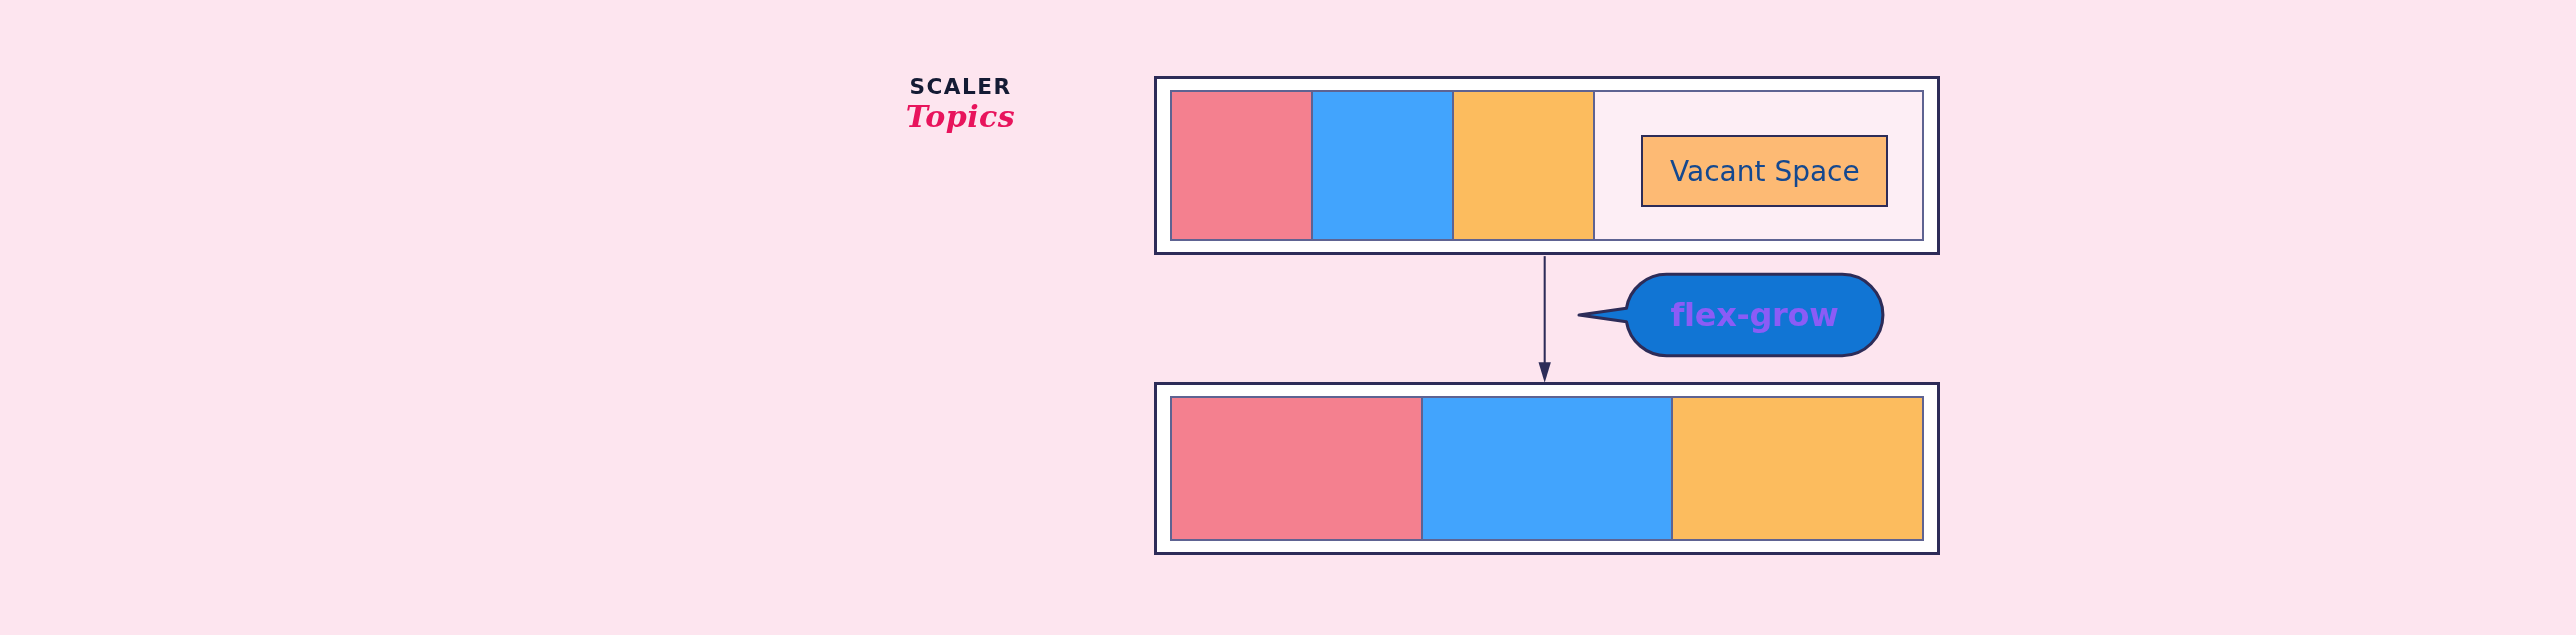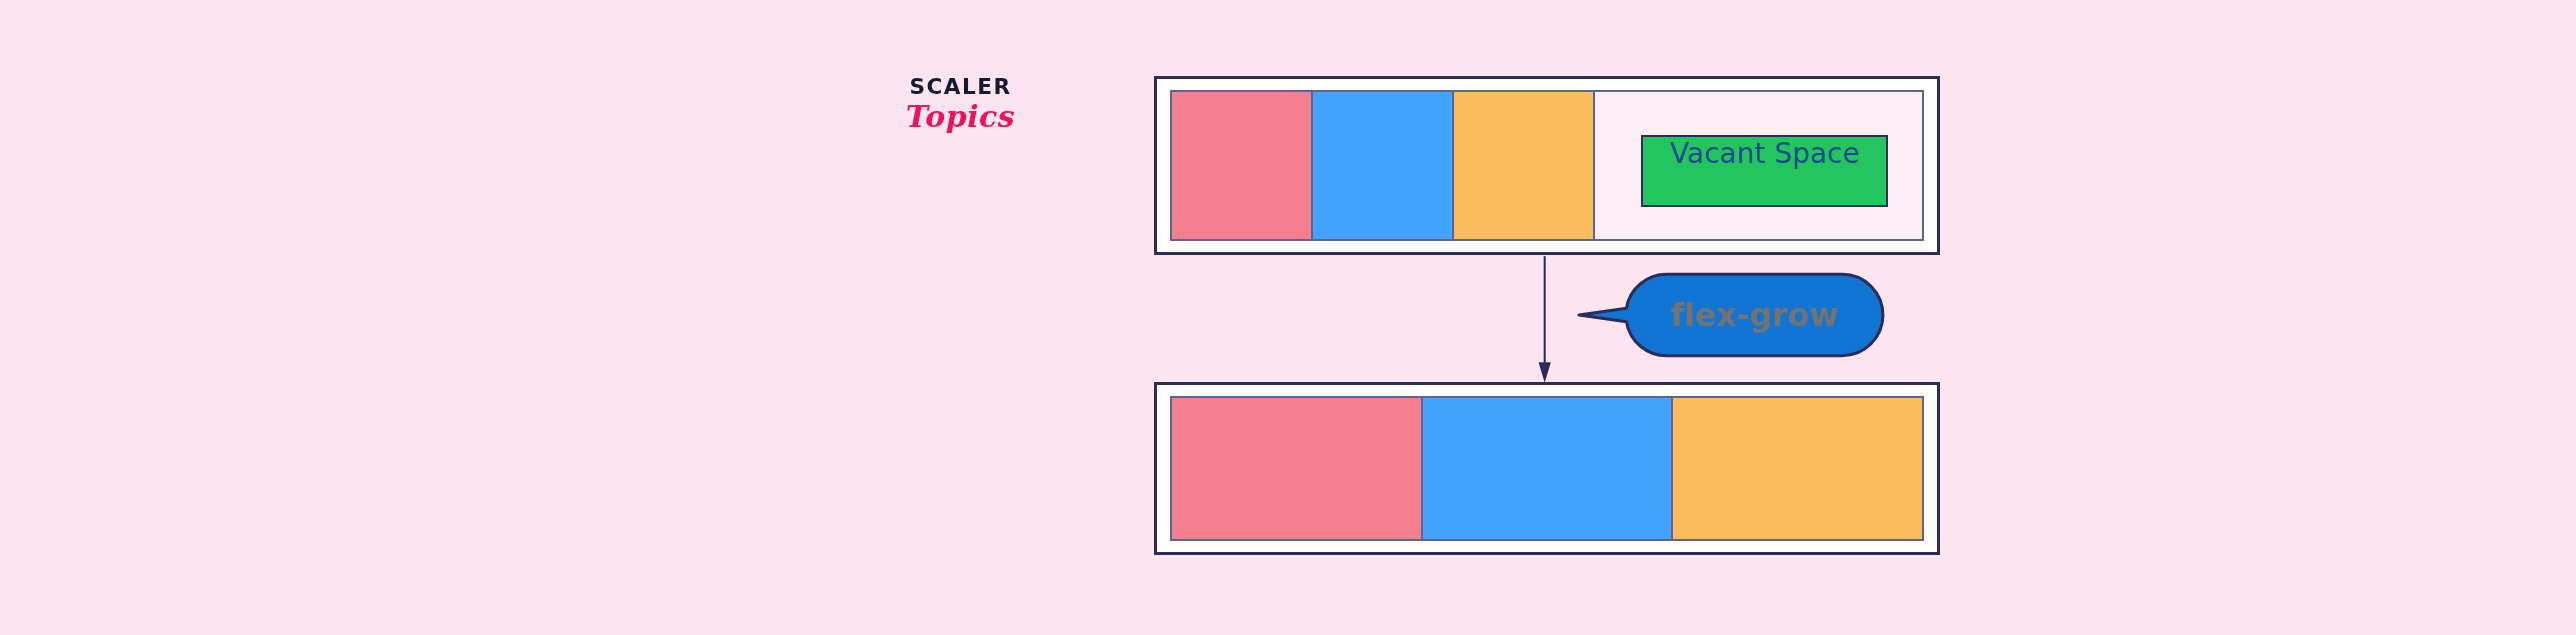--- a/index.html
+++ b/index.html
@@ -82,23 +82,24 @@
   #container-before .flex-row { height: 151px; }
   #container-before .flex-item { width: 141px; flex: 0 0 141px; }
 
   
   #vacant-space-label {
     position: absolute;
     left: 469px;
     top: 43px;
     width: 247px;
     height: 72px;
-    background: #22c55e;
+    background: #fdba74;
     border: 2.6px solid #2d2c58;
     display: flex;
+    align-items: center;
     justify-content: center;
     color: #14488f;
     font-size: 28px;
     font-family: "DejaVu Sans", sans-serif;
     white-space: nowrap;
   }
 
   
   #transition-arrow {
     position: absolute;
@@ -118,21 +119,21 @@
   }
   #flex-grow-callout .callout-label {
     position: absolute;
     left: 46px;
     top: 0;
     width: 263px;
     height: 88px;
     display: flex;
     align-items: center;
     justify-content: center;
-    color: #737373;
+    color: #8b5cf6;
     font-size: 32px;
     font-family: "DejaVu Sans", sans-serif;
     font-weight: bold;
     letter-spacing: -0.3px;
     white-space: nowrap;
     pointer-events: none;
   }
 
   
   #container-after {

